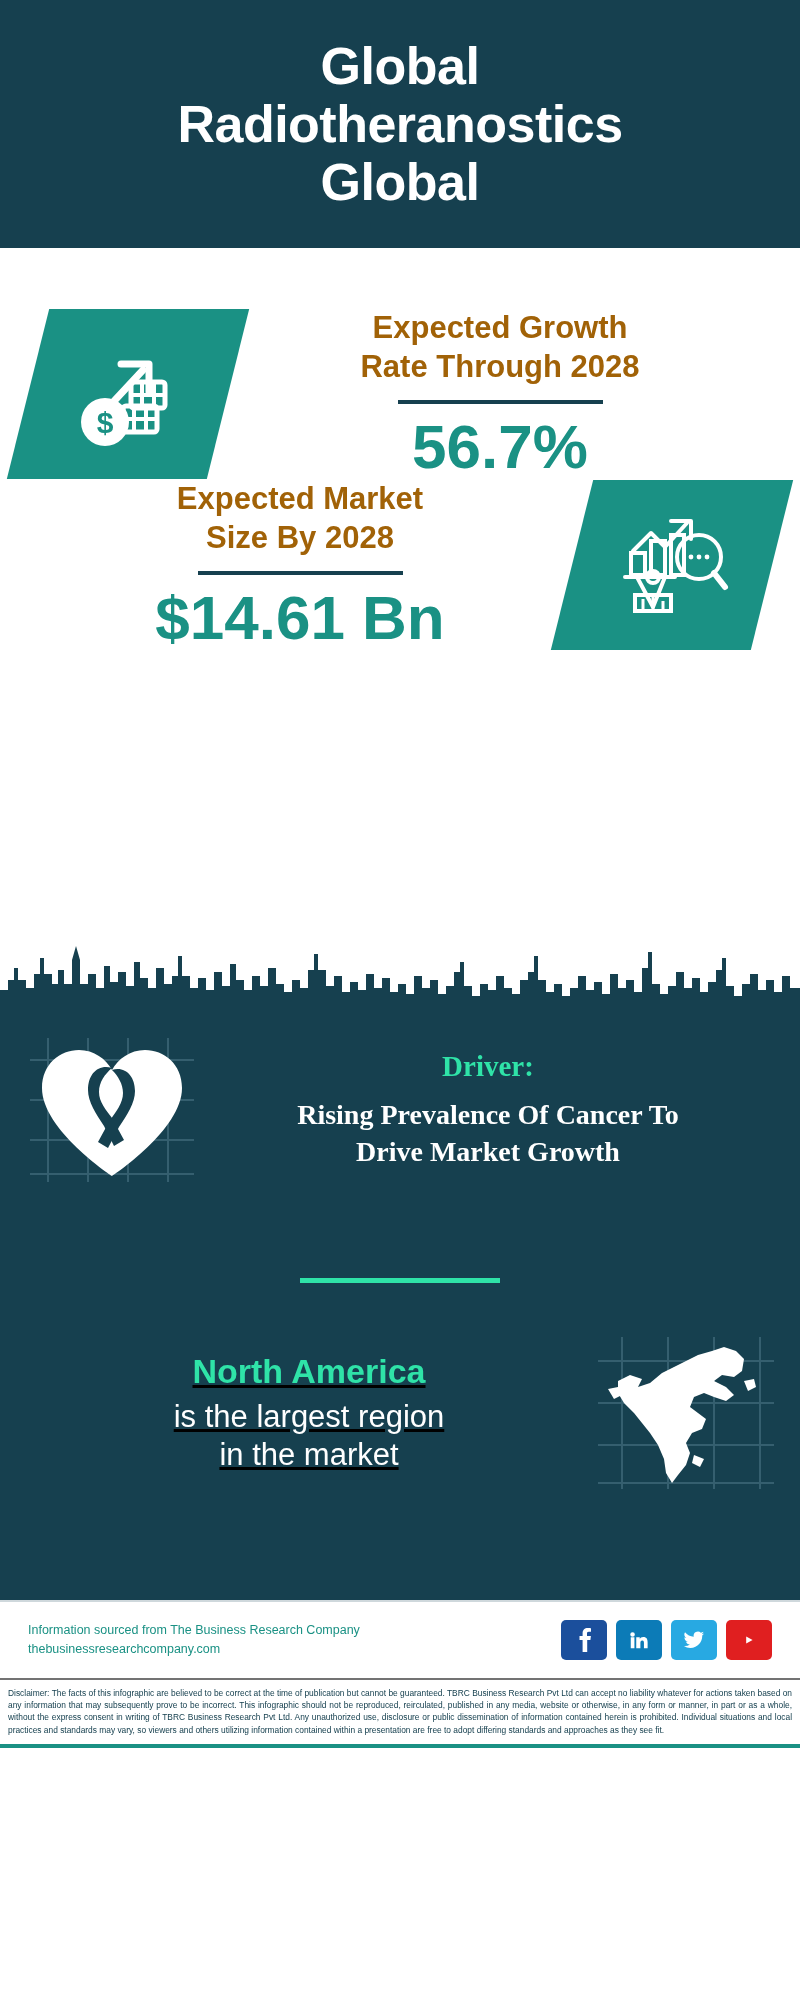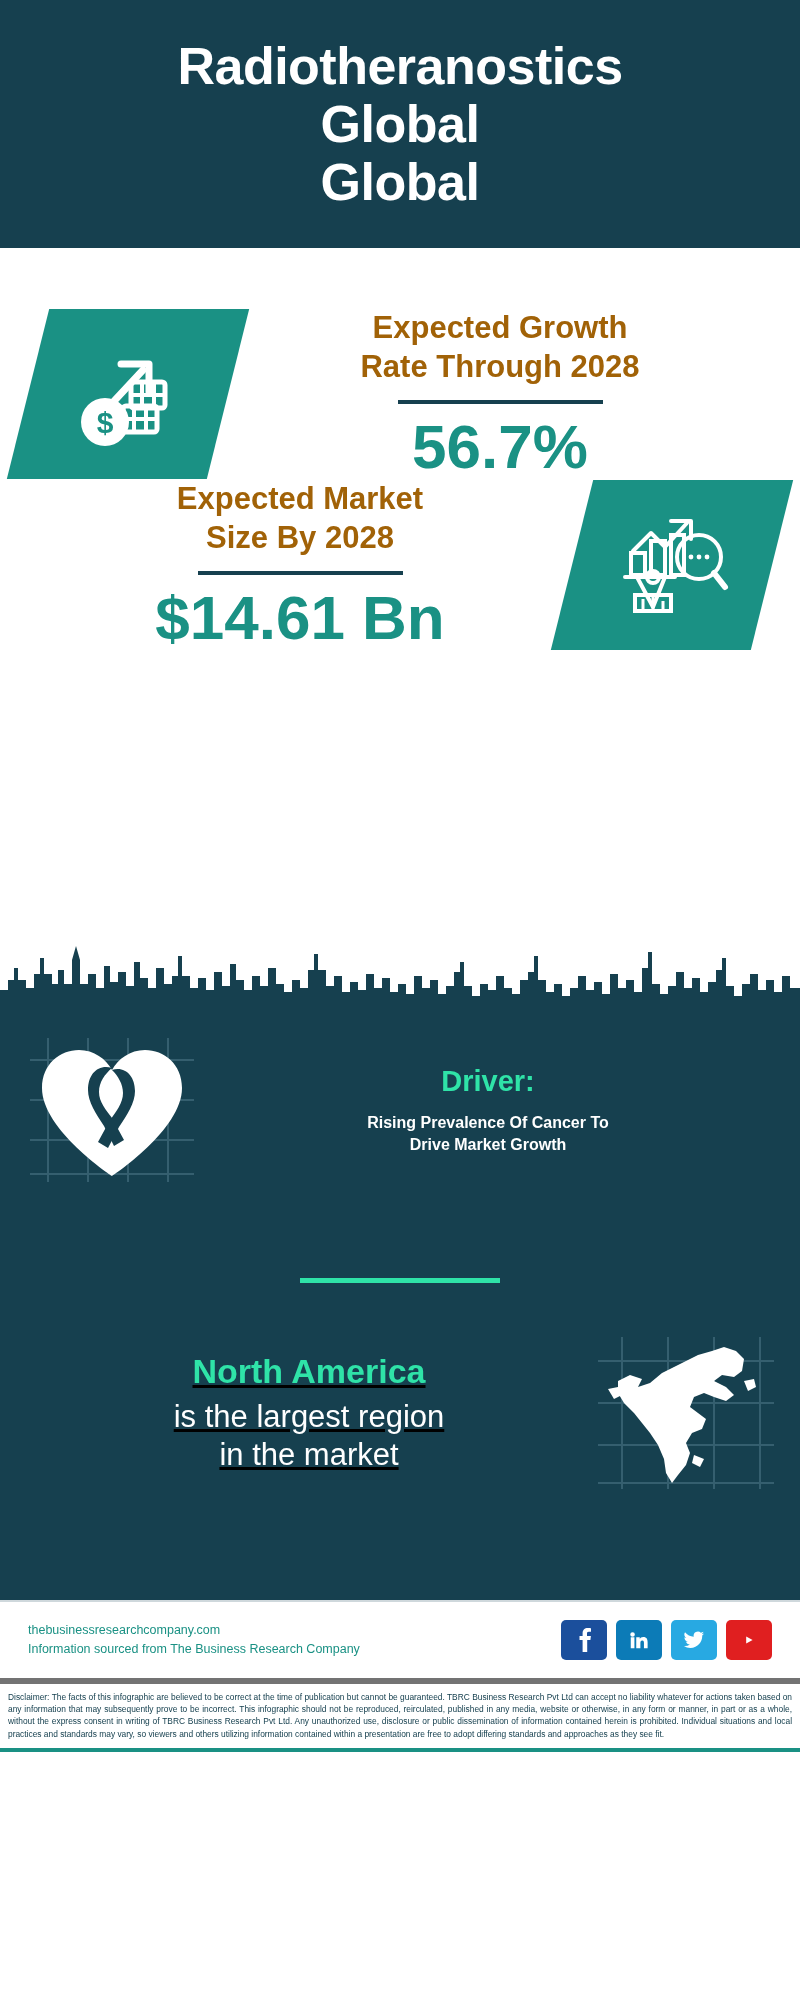--- a/index.html
+++ b/index.html
@@ -100,41 +100,42 @@
     left: 0;
     width: 800px;
     height: 92px;
     display: block;
   }
 
   .driver-row {
     display: flex;
     align-items: center;
     padding: 34px 26px 0 26px;
+    font-family: Liberation Serif, serif;
   }
   .grid-ico {
     flex: 0 0 auto;
     width: 172px;
     height: 152px;
     position: relative;
   }
   .driver-text {
     flex: 1 1 auto;
     text-align: center;
     padding-left: 4px;
   }
   .driver-heading {
     color: #2fe3a8;
     font-size: 29px;
     font-weight: bold;
     margin-bottom: 14px;
   }
   .driver-body {
     color: #ffffff;
-    font-size: 16px;
+    font-size: 28px;
     font-weight: bold;
     line-height: 1.32;
   }
 
   .mid-rule {
     width: 200px;
     height: 5px;
     background: #2fe3a8;
     margin: 92px auto 0 auto;
   }
@@ -194,42 +195,42 @@
     color: #fff;
     font-weight: bold;
   }
   .s-fb { background: #1b4f9c; }
   .s-li { background: #0c7bb7; }
   .s-tw { background: #28a9e2; }
   .s-yt { background: #e01f20; }
 
   .disclaimer {
     background: #ffffff;
-    border-top: 6px solid #737373;
+    border-top: 2px solid #737373;
     padding: 7px 8px 8px 8px;
     color: #16404f;
     font-size: 8.4px;
     line-height: 1.45;
     text-align: justify;
   }
   .teal-strip {
     height: 4px;
     background: #1a9184;
     width: 100%;
   }
 </style>
 </head>
 <body>
 
 <div class="page">
 
   <div class="header">
     <div class="header-title">
+      <div>Global</div>
       <div>Radiotheranostics</div>
-      <div>Global</div>
       <div>Global</div>
     </div>
   </div>
 
   <div class="stats">
 
     <div class="stat-row row1">
       <div class="para">
         <span class="ico">
           <svg width="118" height="112" viewBox="0 0 118 112" fill="none">
@@ -344,22 +345,22 @@
           <path fill="#ffffff" d="M14 56 L24 54 L28 62 L20 66 Z"></path>
           <path fill="#ffffff" d="M150 48 L160 46 L162 54 L154 58 Z"></path>
           <path fill="#ffffff" d="M100 122 L110 126 L106 134 L98 130 Z"></path>
         </svg>
       </div>
     </div>
   </div>
 
   <div class="footer">
     <div class="footer-left">
+      <div class="footer-line">Information sourced from The Business Research Company</div>
       <div class="footer-line">thebusinessresearchcompany.com</div>
-      <div class="footer-line">Information sourced from The Business Research Company</div>
     </div>
     <div class="socials">
       <div class="s-icon s-fb">
         <svg width="18" height="28" viewBox="0 0 18 28">
             <path fill="#fff" d="M12 10V7.5c0-1 .3-1.7 1.8-1.7H16V2.2C15.6 2.1 14.3 2 12.8 2 9.7 2 7.6 3.9 7.6 7.3V10H4.5v4h3.1v12h4.6V14h3.2l.5-4H12z"></path>
           </svg>
       </div>
       <div class="s-icon s-li">
         <svg width="22" height="22" viewBox="0 0 24 24">
             <path fill="#fff" d="M4.98 3.5a2.5 2.5 0 11-.02 5 2.5 2.5 0 01.02-5zM3 9h4v12H3V9zm6 0h3.8v1.7h.05c.53-1 1.83-2.05 3.77-2.05 4.03 0 4.78 2.65 4.78 6.1V21h-4v-5.4c0-1.3-.02-2.95-1.8-2.95-1.8 0-2.08 1.4-2.08 2.85V21H9V9z"></path>

